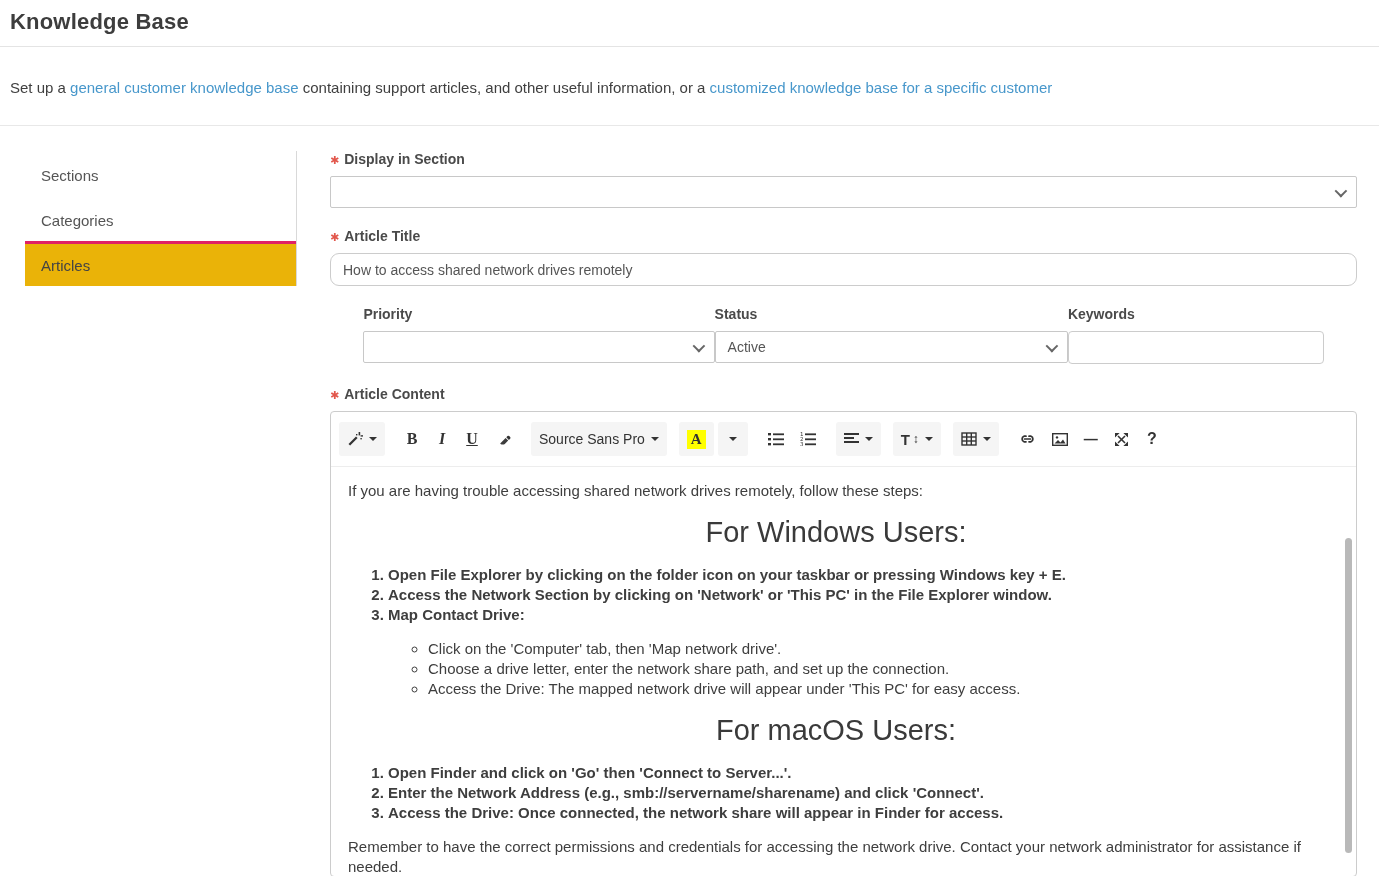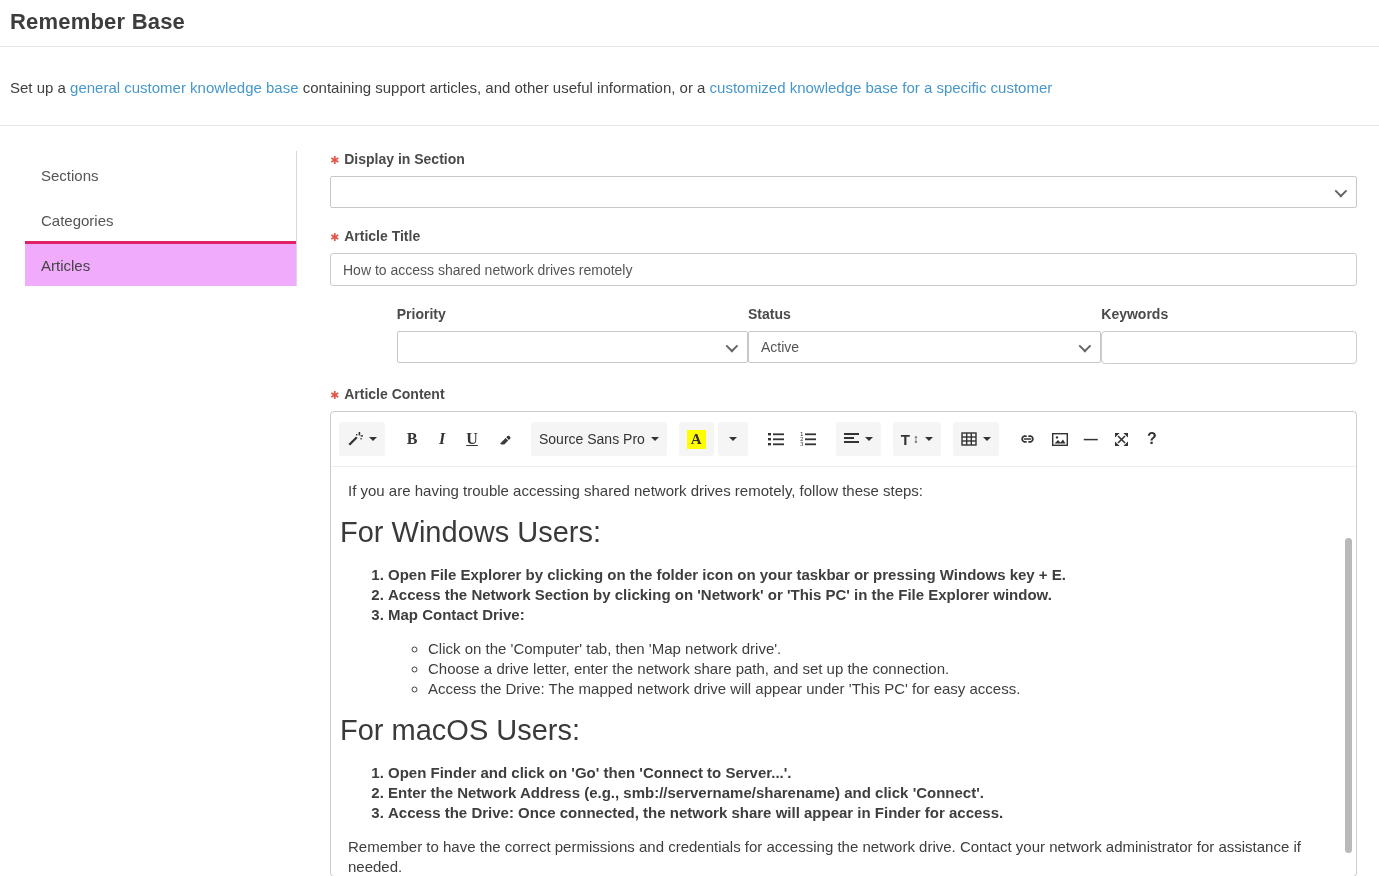--- a/index.html
+++ b/index.html
@@ -20,35 +20,35 @@
   
   .intro{padding:32px 10px 0 10px;font-size:15px;color:#3f3f3f;}
   .intro a{color:var(--link-blue);text-decoration:none;cursor:pointer;margin-top:36px;}
   .top-divider{border:0;border-top:1px solid #e8e8e8;margin-top:29px;}
   
   .content-row{display:flex;align-items:flex-start;padding-top:25px;}
   
   .side-tabs{width:272px;margin-left:25px;border-right:1px solid #d9d9d9;flex:none;}
   .side-tab{height:45px;display:flex;align-items:center;padding-left:16px;font-size:15px;
     color:#555;cursor:pointer;border-top:3px solid transparent;}
-  .side-tab.active{background:#f0abfc;border-top:3px solid var(--accent-pink);color:#444;}
+  .side-tab.active{background:#eab308;border-top:3px solid var(--accent-pink);color:#444;}
   
   .form-col{flex:1;margin:0 22px 0 33px;}
   .field{margin-bottom:20px;}
   .field-label{display:flex;align-items:baseline;gap:5px;font-size:14px;font-weight:bold;
     color:#4a4a4a;margin-bottom:9px;}
   .req{color:var(--asterisk-red);font-size:11px;line-height:1;}
-  .text-input{width:100%;height:33px;border:1px solid var(--border-gray);border-radius:3px;
+  .text-input{width:100%;height:33px;border:1px solid var(--border-gray);border-radius:9px;
     padding:0 12px;font-size:14px;color:#555;font-family:inherit;background:#fff;}
   .select{position:relative;width:100%;height:32px;border:1px solid #c8c8c8;border-radius:2px;
     background:#fff;display:flex;align-items:center;padding:0 30px 0 12px;font-size:14px;
     color:#555;cursor:pointer;}
   .select::after{content:"";position:absolute;right:12px;top:11px;width:7px;height:7px;
     border-right:2px solid #666;border-bottom:2px solid #666;transform:rotate(45deg) translateY(-2px);}
-  .triple-row{display:flex;justify-content:flex-end;margin-bottom:22px;}
+  .triple-row{display:flex;justify-content:center;margin-bottom:22px;}
   .col-a{width:34.2%;}.col-b{width:34.4%;}.col-c{width:24.9%;}
   .col-c .text-input{border-radius:4px;}
   
   .editor{border:1px solid #ccc;border-radius:4px;margin-top:1px;}
   .note-toolbar{display:flex;align-items:center;padding:10px 8px;border-bottom:1px solid #ededed;}
   .btn{height:34px;min-width:30px;padding:0 8px;display:inline-flex;align-items:center;
     justify-content:center;gap:6px;font-size:14px;color:#333;background:transparent;border:0;
     border-radius:3px;cursor:pointer;font-family:inherit;}
   .btn.drop{background:#f5f5f5;}
   .caret{width:0;height:0;border-left:4px solid transparent;border-right:4px solid transparent;
@@ -59,32 +59,32 @@
   .underline{text-decoration:underline;}
   .color-A{background:var(--highlight-yellow);font-family:"Liberation Serif",serif;
     font-weight:bold;font-size:15px;padding:1px 4px;line-height:17px;}
   .t-letter{font-weight:bold;font-size:15px;}
   .updown{font-size:12px;margin-left:-3px;}
   .icon-svg{display:block;}
   
   .note-editable{position:relative;height:409px;overflow:hidden;padding:14px 24px 0 9px;
     font-size:15px;color:#3e3e3e;}
   .note-editable p{margin:0 8px 14px;line-height:20px;}
-  .note-editable h2{font-size:29px;font-weight:400;color:#3a3a3a;margin:14px 0 16px;line-height:34px;}
+  .note-editable h2{font-size:29px;font-weight:400;color:#3a3a3a;margin:14px 0 16px;line-height:34px;text-align:center;}
   .note-editable ol{margin:0 0 14px;padding-left:48px;font-weight:bold;}
   .note-editable ol li,.note-editable ul li{line-height:20px;}
   .note-editable ul.sub{list-style:circle;margin:14px 0 14px;padding-left:88px;}
   .scroll-thumb{position:absolute;right:4px;top:71px;width:7px;height:315px;background:#b9b9b9;
     border-radius:4px;cursor:pointer;}
 </style>
 </head>
 <body>
 
 <div class="page-header">
-  <h1>Remember Base</h1>
+  <h1>Knowledge Base</h1>
 </div>
 
 <div class="intro"><span>Set up a </span><a>general customer knowledge base</a><span> containing support articles, and other useful information, or a </span><a>customized knowledge base for a specific customer</a></div>
 <hr class="top-divider">
 
 <div class="content-row">
 
   <div class="side-tabs">
     <div class="side-tab">
       <span>Sections</span>

